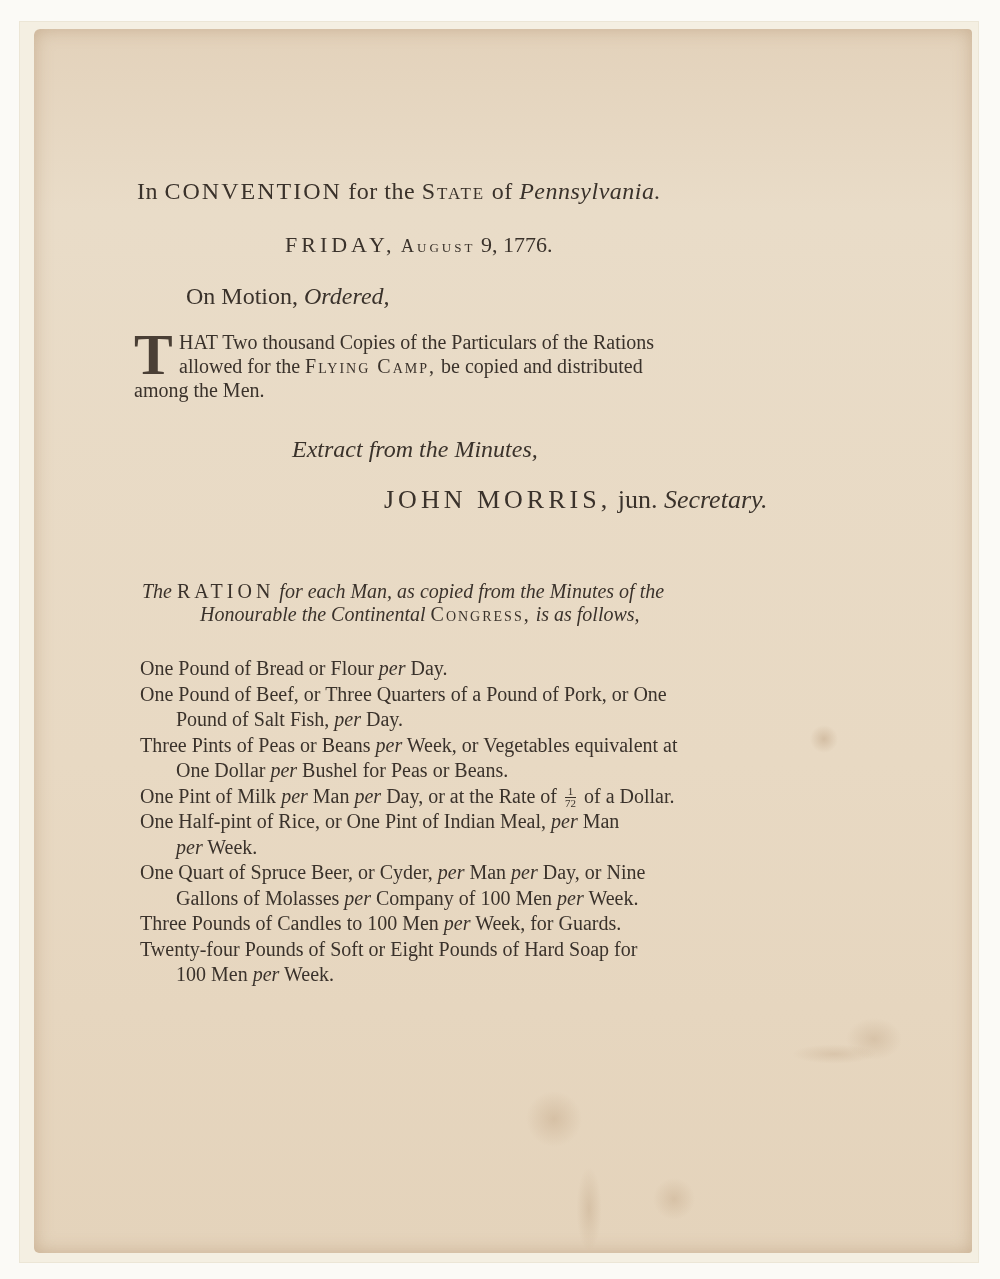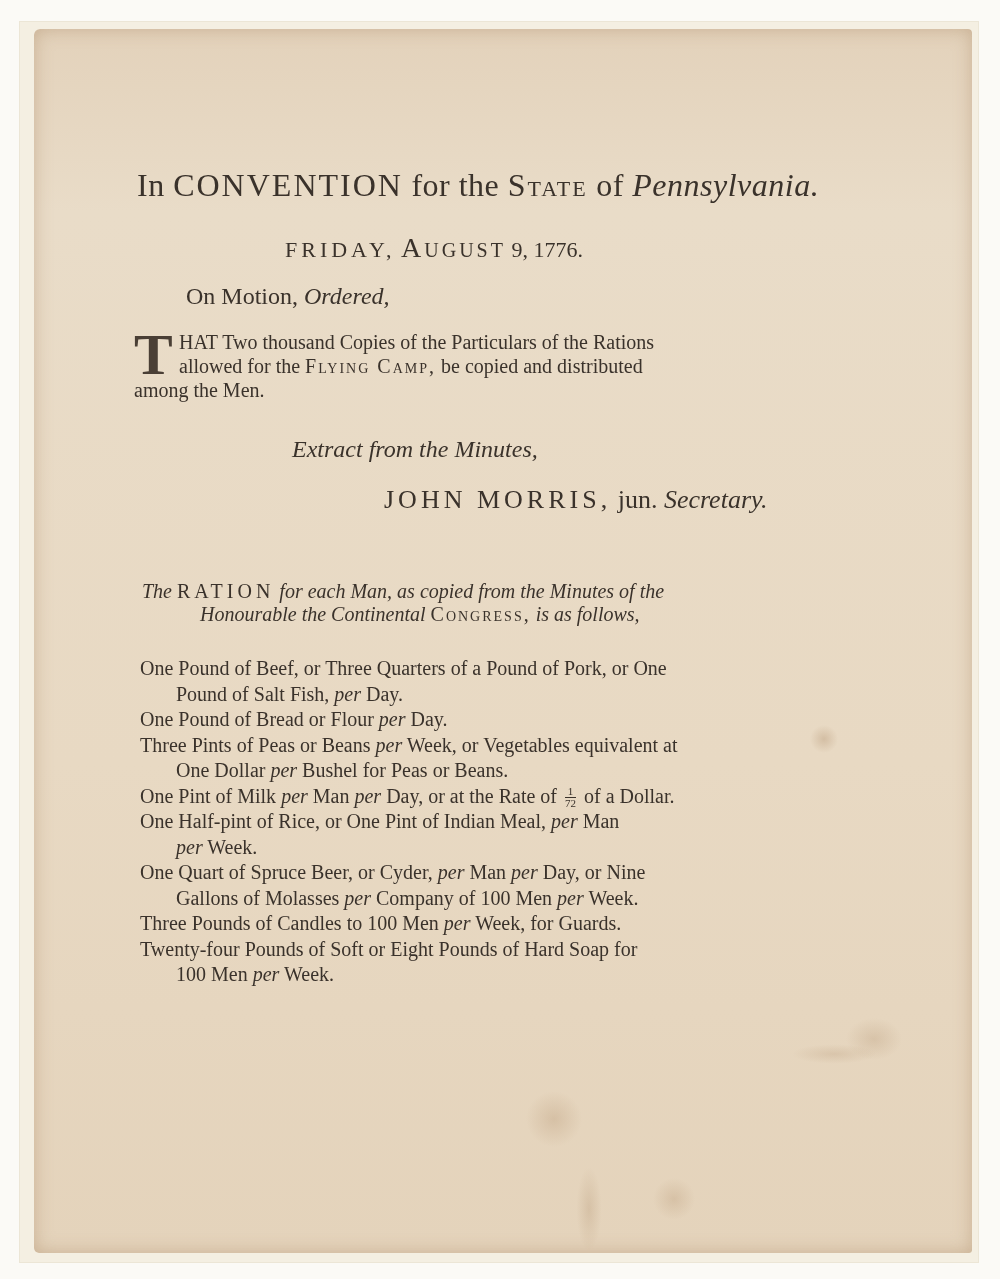--- a/index.html
+++ b/index.html
@@ -26,25 +26,25 @@
       linear-gradient(180deg, #e3d2bb 0%, #e9dcc8 15%, #e8d9c3 60%, #e4d3bb 100%);
     border-radius:6px 4px 3px 5px;
     box-shadow: inset 0 0 18px rgba(150,110,70,0.35);
   }
   .doc { position:absolute; left:0; top:0; width:1000px; height:1279px; }
   .line { position:absolute; white-space:nowrap; }
   .sc { font-variant: small-caps; letter-spacing:2px; }
   .caps-spaced { letter-spacing:4px; }
   .it { font-style:italic; }
 
-  .title { left:137px; top:167px; font-size:32px; letter-spacing:0.5px; }
+  .title { left:137px; top:178px; font-size:24px; letter-spacing:0.5px; }
   .title .big { letter-spacing:2px; }
   .date { left:285px; top:232px; font-size:22px; }
   .date .day { letter-spacing:4px; }
-  .date .month { font-variant:small-caps; letter-spacing:3px; font-size:28px;margin-top:12px; }
+  .date .month { font-variant:small-caps; letter-spacing:3px; font-size:18px;margin-top:12px; }
   .motion { left:186px; top:283px; font-size:24px; }
 
   .para { position:absolute; left:134px; top:330px; width:700px; font-size:20px; line-height:24px; }
   .dropcap {
     position:absolute; left:134px; top:330px; font-size:58px; line-height:50px; font-weight:bold; color:#4a3f35;
   }
   .para .l1 { position:absolute; left:45px; top:0; white-space:nowrap; }
   .para .l2 { position:absolute; left:45px; top:24px; white-space:nowrap; }
   .para .l3 { position:absolute; left:0; top:48px; white-space:nowrap; }
 
@@ -118,31 +118,31 @@
     </div>
     <div class="h2">
       <span class="it">Honourable the Continental</span>
       <span class="sc">Congress,</span>
       <span class="it">is as follows,</span>
     </div>
   </div>
 
   <div class="items">
     <div class="item">
+      <span>One Pound of Bread or Flour</span>
+      <span class="it">per</span>
+      <span>Day.</span>
+    </div>
+    <div class="item">
       <span>One Pound of Beef, or Three Quarters of a Pound of Pork, or One</span>
       <span class="cont">
         <span>Pound of Salt Fish,</span>
         <span class="it">per</span>
         <span>Day.</span>
       </span>
-    </div>
-    <div class="item">
-      <span>One Pound of Bread or Flour</span>
-      <span class="it">per</span>
-      <span>Day.</span>
     </div>
     <div class="item">
       <span>Three Pints of Peas or Beans</span>
       <span class="it">per</span>
       <span>Week, or Vegetables equivalent at</span>
       <span class="cont">
         <span>One Dollar</span>
         <span class="it">per</span>
         <span>Bushel for Peas or Beans.</span>
       </span>

